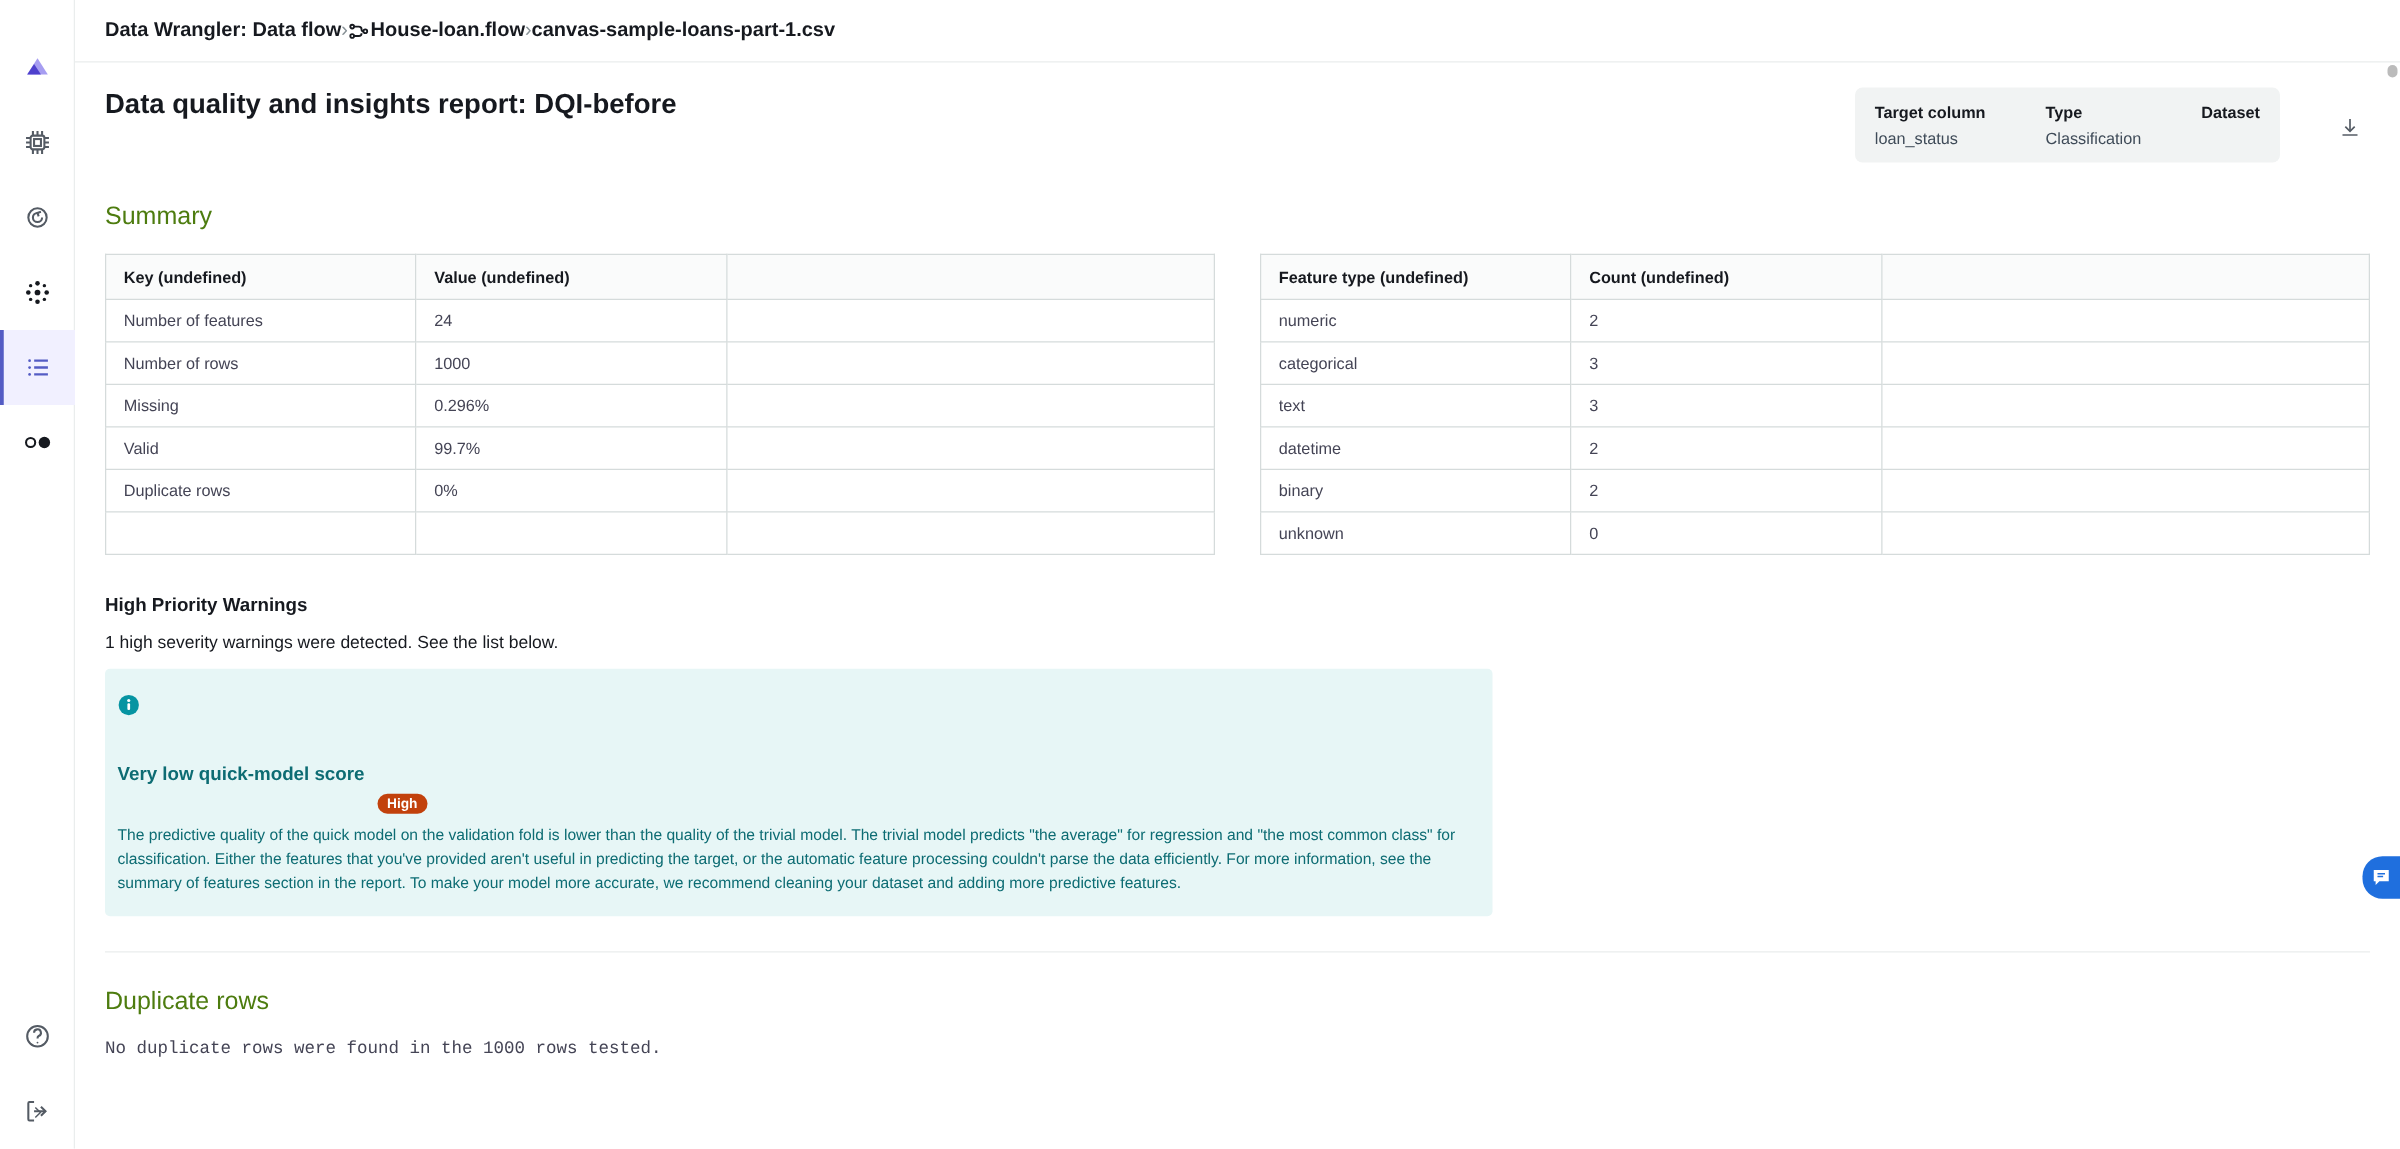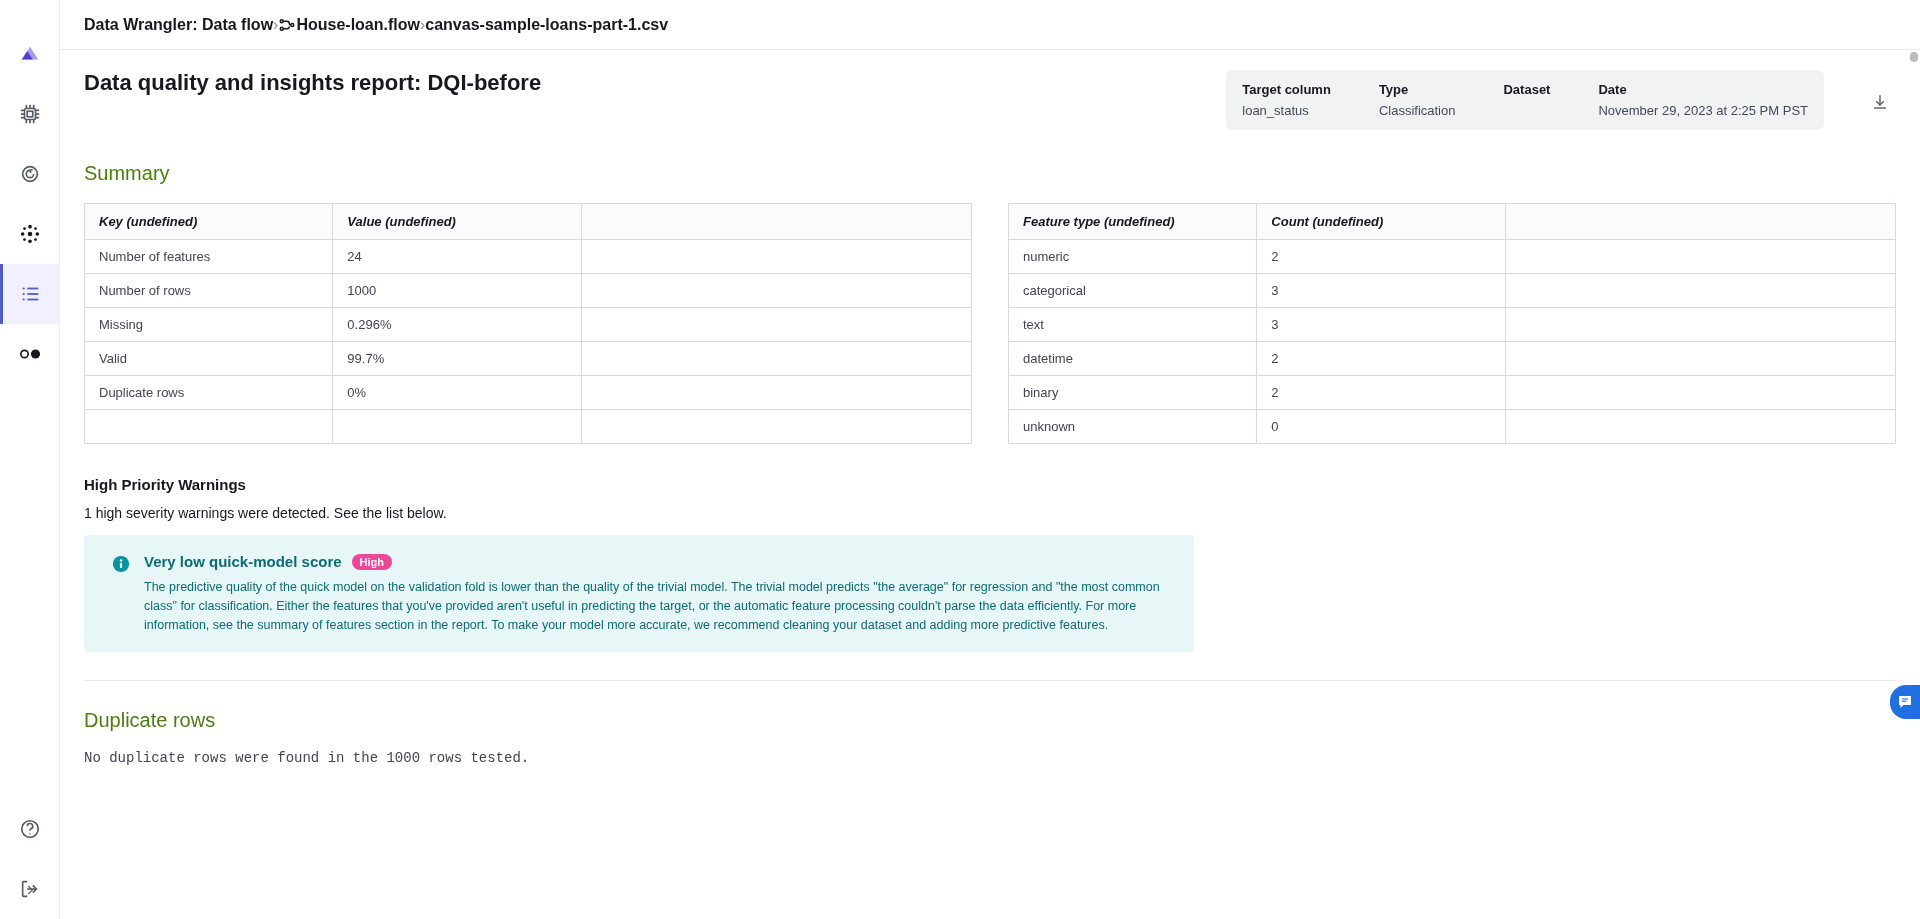--- a/index.html
+++ b/index.html
@@ -30,33 +30,33 @@
     .meta-col .meta-value { font-size: 13px; color: #3f4b58; }
 
     .download-btn { width: 32px; height: 32px; display: flex; align-items: center; justify-content: center; cursor: pointer; margin-left: 16px; margin-top: 16px; }
 
     h2.section { font-size: 20px; font-weight: 400; margin-top: 32px; margin-bottom: 18px; color: #4d7c0f; }
     h3.subsection { font-size: 15px; font-weight: 700; margin-bottom: 12px; }
 
     .tables-row { display: flex; gap: 36px; }
     .data-table { border: 1px solid #d5dbdb; border-collapse: collapse; flex: 1; }
     .data-table th, .data-table td { border: 1px solid #d5dbdb; text-align: left; font-size: 13px; }
-    .data-table th { background: #fafbfb; font-weight: 700; padding: 10px 14px; font-style: italic; }
+    .data-table th { background: #fafbfb; font-weight: 700; padding: 10px 14px; }
     .data-table td { padding: 9px 14px; color: #445; }
     .data-table .col-extra { width: 44%; }
     .data-table .empty-row td { height: 34px; }
 
     .warning-text { font-size: 14px; margin-bottom: 14px; }
 
-    .alert-box { background: #e7f6f6; border-radius: 4px; padding: 18px 28px; display: flex; gap: 14px; align-items: flex-start; margin-bottom: 28px; }
+    .alert-box { background: #e7f6f6; border-radius: 4px; padding: 18px 10px; display: flex; gap: 14px; align-items: flex-start; margin-bottom: 28px; flex-direction: column; }
     .alert-icon { width: 18px; height: 18px; flex-shrink: 0; margin-top: 2px; }
     .alert-content { flex: 1; }
     .alert-title-row { display: flex; align-items: center; gap: 10px; margin-bottom: 8px; }
     .alert-title { font-weight: 700; color: #0d6c73; font-size: 15px; }
-    .badge { background: #ec4899; color: #fff; font-size: 11px; padding: 2px 8px; border-radius: 10px; font-weight: 700; }
+    .badge { background: #c2410c; color: #fff; font-size: 11px; padding: 2px 8px; border-radius: 10px; font-weight: 700; margin-top: 48px; }
     .alert-desc { font-size: 12.5px; color: #0d6c73; line-height: 1.5; }
 
     hr.divider { border: none; border-top: 1px solid #eaeded; margin: 4px 0 28px 0; }
 
     .chat-fab { position: absolute; right: 0; bottom: 200px; width: 30px; height: 34px; background: #1f6fde; border-radius: 16px 0 0 16px; display: flex; align-items: center; justify-content: center; cursor: pointer; }
     .chat-fab svg { width: 18px; height: 18px; }
 
     .scrollbar-track { position: absolute; right: 2px; top: 52px; width: 8px; height: 10px; background: #bbb; border-radius: 4px; }
 
     .expand-caret { position: absolute; bottom: 22px; left: 0; width: 60px; display:flex; justify-content:center; cursor:pointer; }
@@ -181,24 +181,20 @@
             <div class="meta-value">loan_status</div>
           </div>
           <div class="meta-col">
             <div class="meta-label">Type</div>
             <div class="meta-value">Classification</div>
           </div>
           <div class="meta-col">
             <div class="meta-label">Dataset</div>
             <div class="meta-value"></div>
           </div>
-          <div class="meta-col">
-            <div class="meta-label">Date</div>
-            <div class="meta-value">November 29, 2023 at 2:25 PM PST</div>
-          </div>
         </div>
         <div class="download-btn">
           <svg width="18" height="18" viewBox="0 0 24 24" fill="none" stroke="#545b64" stroke-width="1.8">
               <path d="M12 3 v12"></path>
               <polyline points="7 11 12 16 17 11"></polyline>
               <path d="M4 20 h16"></path>
             </svg>
         </div>
       </div>
 

